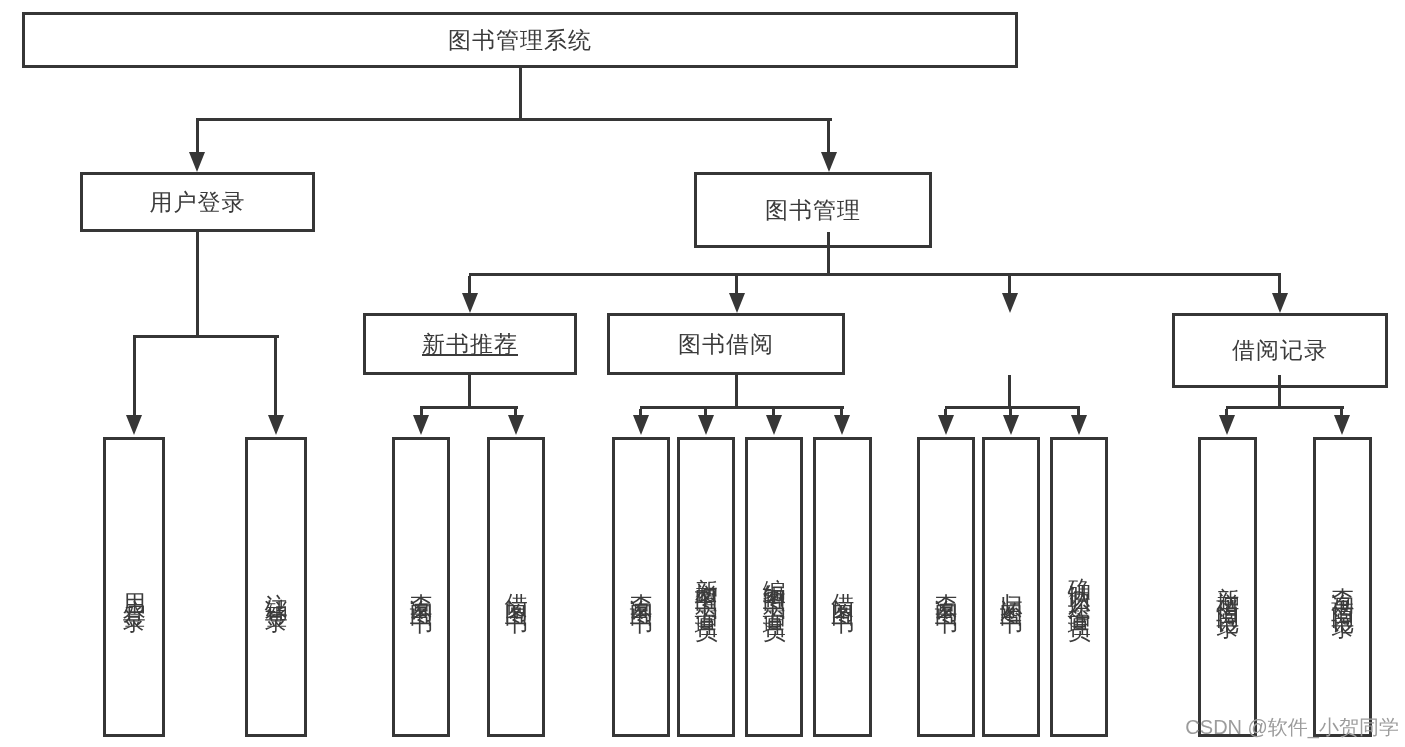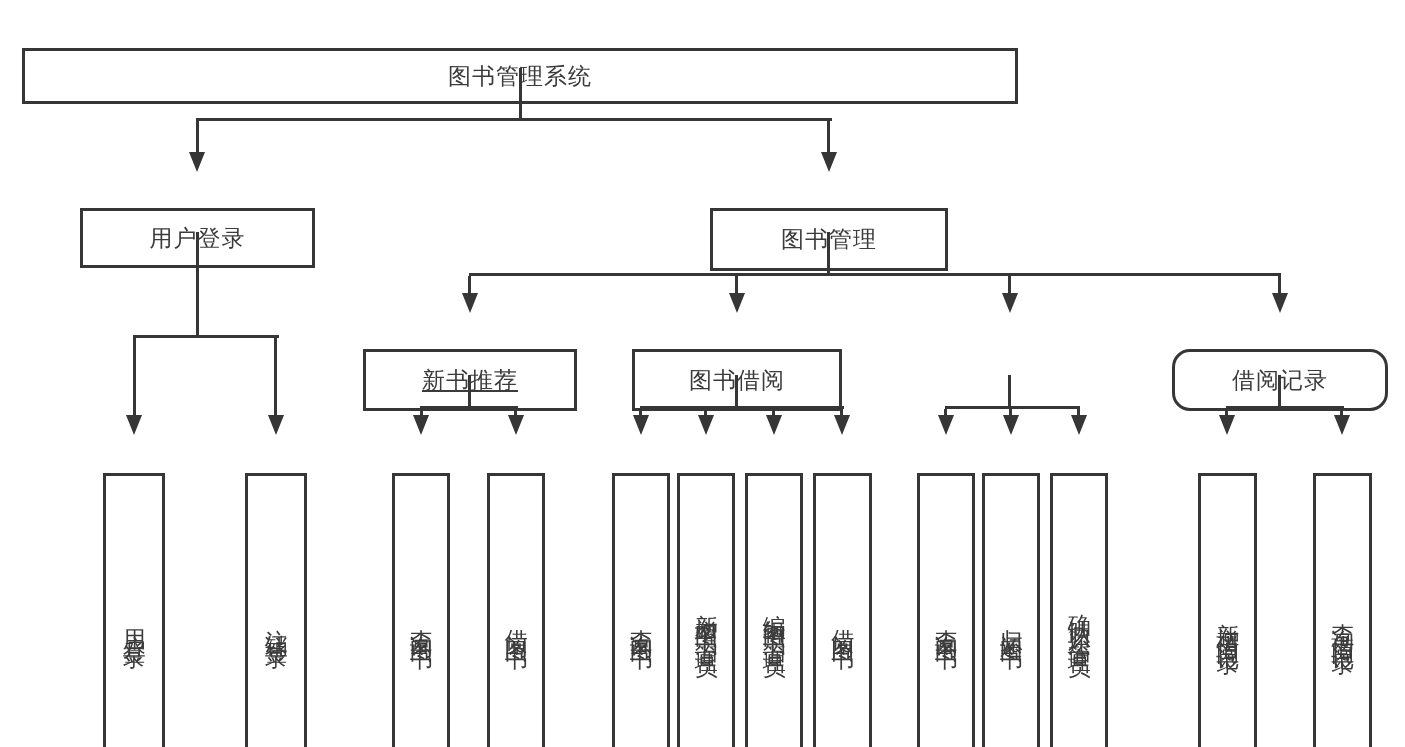--- a/index.html
+++ b/index.html
@@ -13,21 +13,20 @@
   .box{
     position:absolute;
     box-sizing:border-box;
     border:3px solid #363636;
     background:#ffffff;
     color:#3b3b3b;
     display:flex;align-items:center;justify-content:center;
     font-size:23px;
     letter-spacing:1px;
     text-align:center;
-    margin-top:36px;
   }
   .leaf{
     writing-mode:vertical-rl;
     text-orientation:mixed;
     letter-spacing:6px;
     line-height:1.1;
     font-size:23px;
   }
   .line{position:absolute;background:#363636;}
   .arrow{
@@ -53,21 +52,21 @@
   <div class="box" style="left:22px;top:12px;width:996px;height:56px;">图书管理系统</div>
 
   <div class="line" style="left:519px;top:68px;width:3px;height:50px;"></div>
   <div class="line" style="left:196px;top:118px;width:636px;height:3px;"></div>
   <div class="line" style="left:196px;top:121px;width:3px;height:33px;"></div>
   <div class="arrow" style="left:189px;top:152px;"></div>
   <div class="line" style="left:827px;top:121px;width:3px;height:33px;"></div>
   <div class="arrow" style="left:821px;top:152px;"></div>
 
   <div class="box" style="left:80px;top:172px;width:235px;height:60px;">用户登录</div>
-  <div class="box" style="left:710px;top:172px;width:238px;height:63px;text-align:center;">图书管理</div>
+  <div class="box" style="left:694px;top:172px;width:238px;height:76px;text-align:center;">图书管理</div>
 
   <div class="line" style="left:196px;top:232px;width:3px;height:105px;"></div>
   <div class="line" style="left:133px;top:335px;width:146px;height:3px;"></div>
   <div class="line" style="left:133px;top:338px;width:3px;height:77px;"></div>
   <div class="arrow" style="left:126px;top:415px;"></div>
   <div class="line" style="left:274px;top:338px;width:3px;height:77px;"></div>
   <div class="arrow" style="left:268px;top:415px;"></div>
 
   <div class="box leaf" style="left:103px;top:437px;width:62px;height:300px;">用户登录</div>
   <div class="box leaf" style="left:245px;top:437px;width:62px;height:300px;">注销登录</div>
@@ -77,22 +76,22 @@
   <div class="line" style="left:468px;top:276px;width:3px;height:19px;"></div>
   <div class="arrow" style="left:462px;top:293px;"></div>
   <div class="line" style="left:735px;top:276px;width:3px;height:19px;"></div>
   <div class="arrow" style="left:729px;top:293px;"></div>
   <div class="line" style="left:1008px;top:276px;width:3px;height:19px;"></div>
   <div class="arrow" style="left:1002px;top:293px;"></div>
   <div class="line" style="left:1278px;top:276px;width:3px;height:19px;"></div>
   <div class="arrow" style="left:1272px;top:293px;"></div>
 
   <div class="box" style="left:363px;top:313px;width:214px;height:62px;text-decoration:underline;">新书推荐</div>
-  <div class="box" style="left:632px;top:313px;width:210px;height:62px;">图书借阅</div>
-  <div class="box" style="left:1172px;top:313px;width:216px;height:62px;border-radius:18px;">借阅记录</div>
+  <div class="box" style="left:607px;top:313px;width:238px;height:62px;">图书借阅</div>
+  <div class="box" style="left:1172px;top:313px;width:216px;height:75px;">借阅记录</div>
 
   <div class="line" style="left:468px;top:375px;width:3px;height:31px;"></div>
   <div class="line" style="left:420px;top:406px;width:98px;height:3px;"></div>
   <div class="line" style="left:420px;top:409px;width:3px;height:8px;"></div>
   <div class="arrow" style="left:413px;top:415px;"></div>
   <div class="line" style="left:514px;top:409px;width:3px;height:8px;"></div>
   <div class="arrow" style="left:508px;top:415px;"></div>
 
   <div class="box leaf" style="left:392px;top:437px;width:58px;height:300px;">查询图书</div>
   <div class="box leaf" style="left:487px;top:437px;width:58px;height:300px;">借阅图书</div>
@@ -129,14 +128,15 @@
   <div class="line" style="left:1278px;top:375px;width:3px;height:31px;"></div>
   <div class="line" style="left:1226px;top:406px;width:118px;height:3px;"></div>
   <div class="line" style="left:1225px;top:409px;width:3px;height:8px;"></div>
   <div class="arrow" style="left:1219px;top:415px;"></div>
   <div class="line" style="left:1340px;top:409px;width:3px;height:8px;"></div>
   <div class="arrow" style="left:1334px;top:415px;"></div>
 
   <div class="box leaf" style="left:1198px;top:437px;width:59px;height:300px;">新增借阅记录</div>
   <div class="box leaf" style="left:1313px;top:437px;width:59px;height:300px;">查询借阅记录</div>
 
+  <div class="watermark">CSDN @软件_小贺同学</div>
 
 </div>
 
 </body></html>

